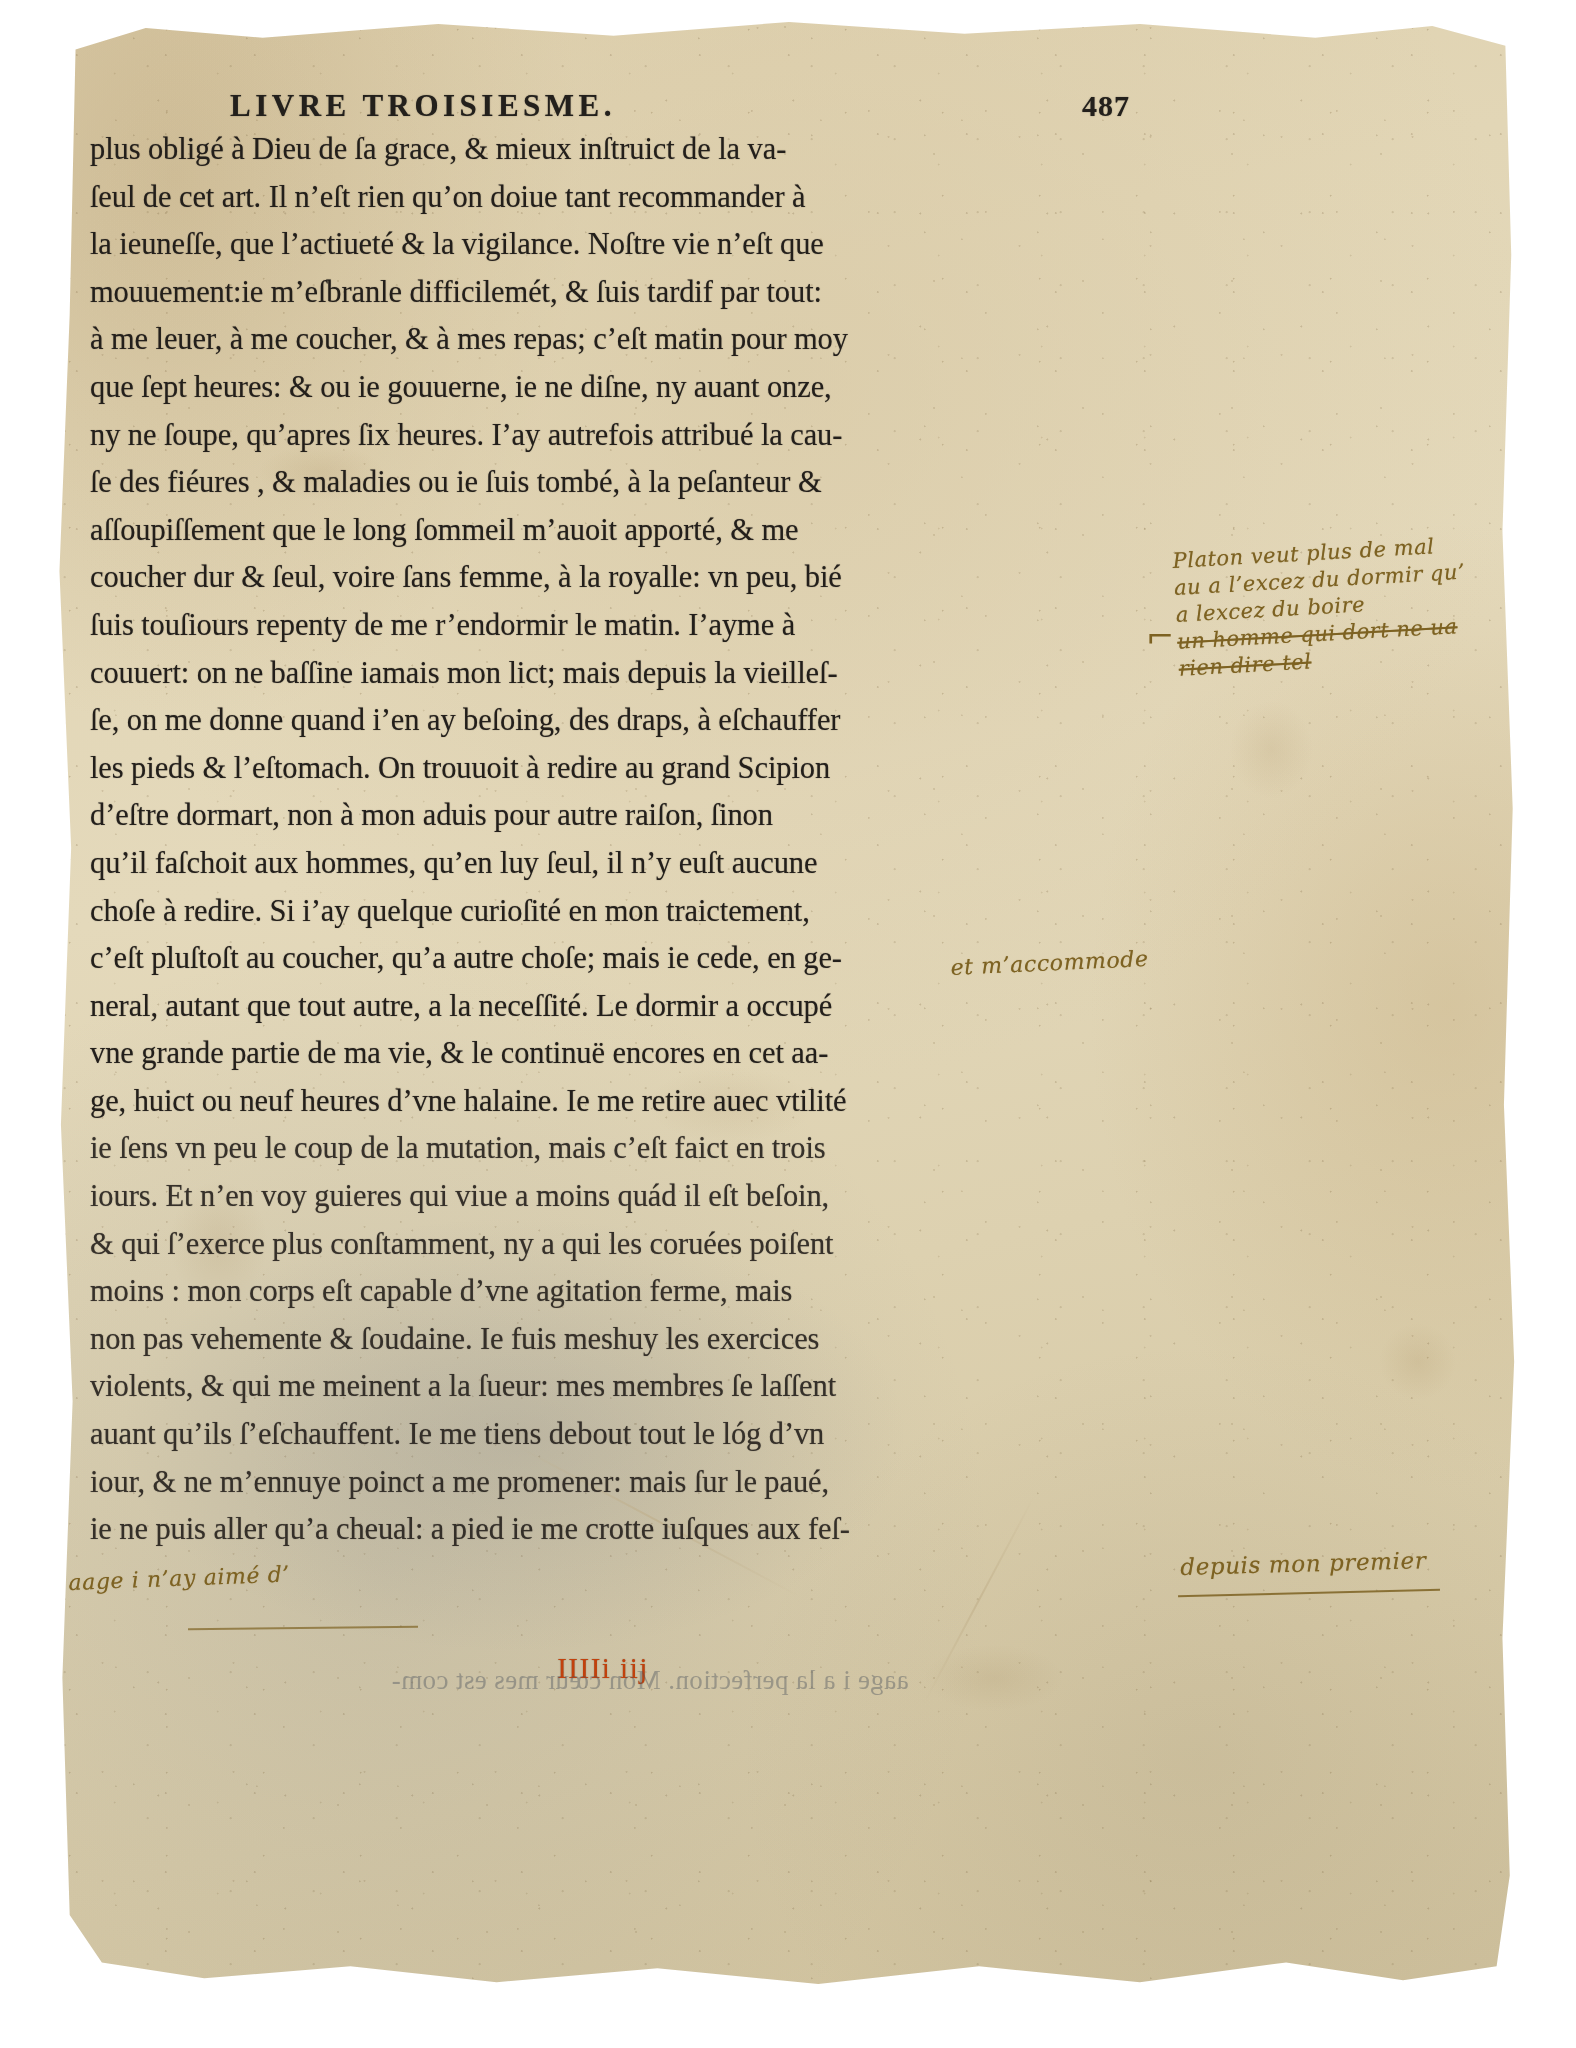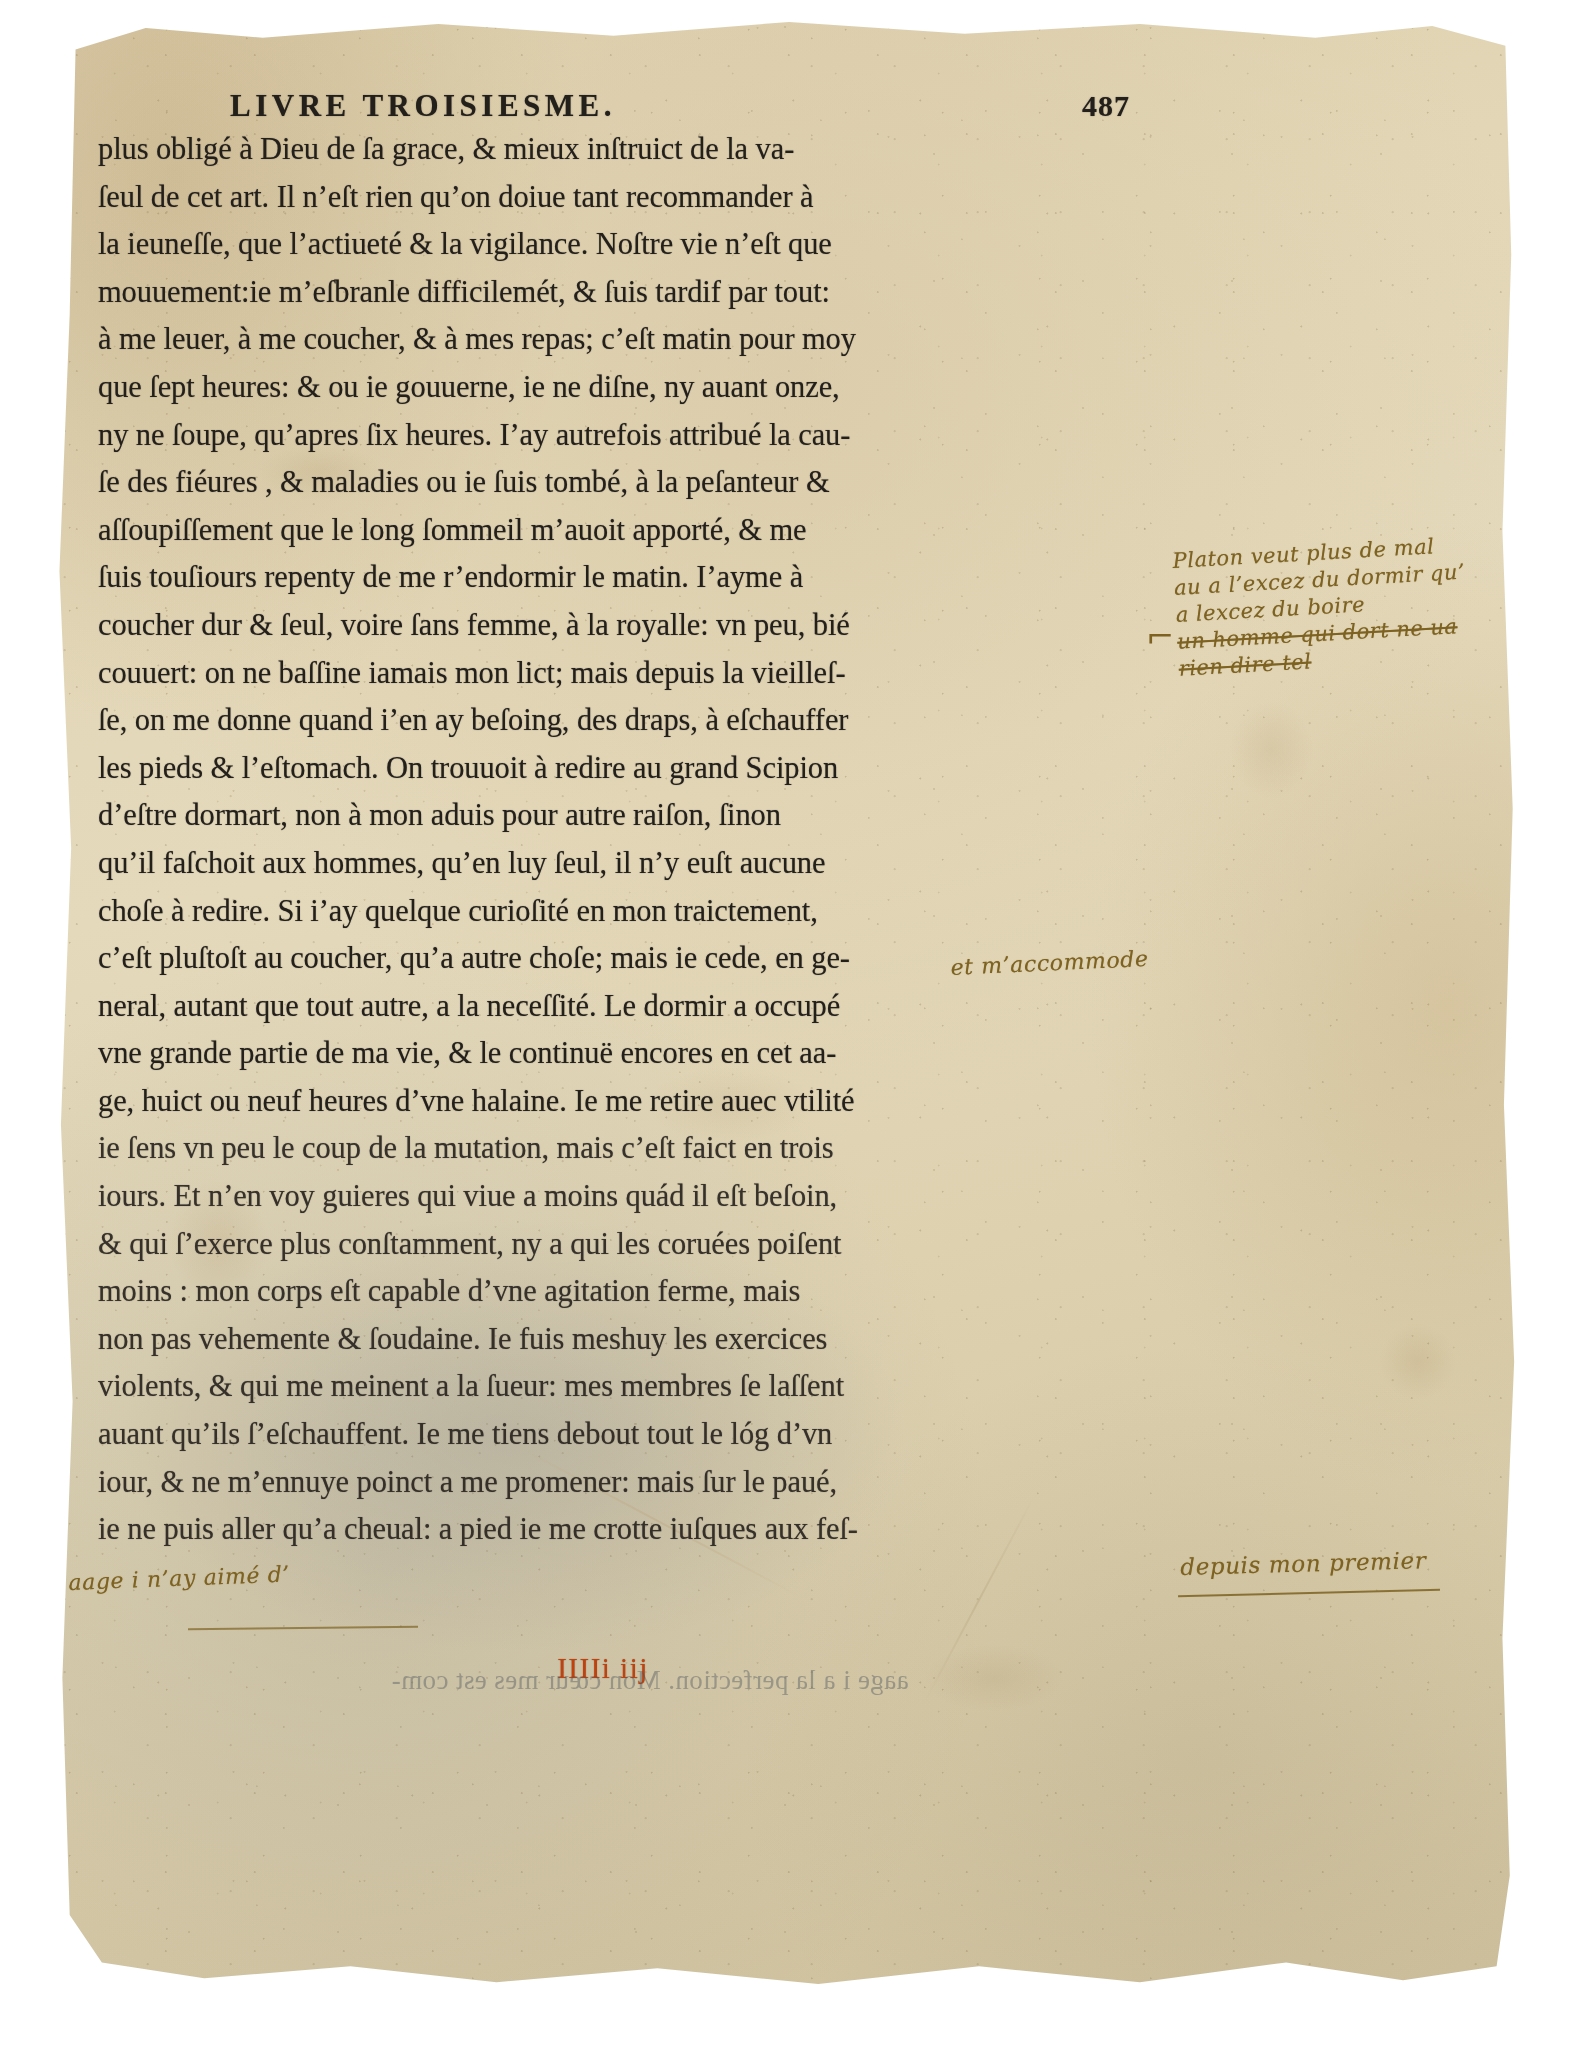--- a/index.html
+++ b/index.html
@@ -115,21 +115,21 @@
   .head-folio {
     font-size: 30px;
     color: #23201c;
     font-weight: 600;
     letter-spacing: 1px;
     text-shadow: 0 0 1.2px rgba(35,32,28,0.55);
   }
 
   .body-block {
     position: absolute;
-    left: 98px;
+    left: 90px;
     top: 126px;
     width: 1010px;
     font-family: Liberation Serif, serif;
   }
   .tline {
     font-size: 30.5px;
     line-height: 47.6px;
     color: #231f1b;
     white-space: nowrap;
     letter-spacing: -0.1px;
@@ -245,22 +245,22 @@
     <div class="body-block">
       <div class="tline">plus obligé à Dieu de ſa grace, &amp; mieux inſtruict de la va-</div>
       <div class="tline">ſeul de cet art. Il n’eſt rien qu’on doiue tant recommander à</div>
       <div class="tline">la ieuneſſe, que l’actiueté &amp; la vigilance. Noſtre vie n’eſt que</div>
       <div class="tline">mouuement:ie m’eſbranle difficilemét, &amp; ſuis tardif par tout:</div>
       <div class="tline">à me leuer, à me coucher, &amp; à mes repas; c’eſt matin pour moy</div>
       <div class="tline">que ſept heures: &amp; ou ie gouuerne, ie ne diſne, ny auant onze,</div>
       <div class="tline">ny ne ſoupe, qu’apres ſix heures. I’ay autrefois attribué la cau-</div>
       <div class="tline">ſe des fiéures , &amp; maladies ou ie ſuis tombé, à la peſanteur &amp;</div>
       <div class="tline">aſſoupiſſement que le long ſommeil m’auoit apporté, &amp; me</div>
+      <div class="tline">coucher dur &amp; ſeul, voire ſans femme, à la royalle: vn peu, bié</div>
       <div class="tline">ſuis touſiours repenty de me r’endormir le matin. I’ayme à</div>
-      <div class="tline">coucher dur &amp; ſeul, voire ſans femme, à la royalle: vn peu, bié</div>
       <div class="tline">couuert: on ne baſſine iamais mon lict; mais depuis la vieilleſ-</div>
       <div class="tline">ſe, on me donne quand i’en ay beſoing, des draps, à eſchauffer</div>
       <div class="tline">les pieds &amp; l’eſtomach. On trouuoit à redire au grand Scipion</div>
       <div class="tline">d’eſtre dormart, non à mon aduis pour autre raiſon, ſinon</div>
       <div class="tline">qu’il faſchoit aux hommes, qu’en luy ſeul, il n’y euſt aucune</div>
       <div class="tline">choſe à redire. Si i’ay quelque curioſité en mon traictement,</div>
       <div class="tline">c’eſt pluſtoſt au coucher, qu’a autre choſe; mais ie cede, en ge-</div>
       <div class="tline">neral, autant que tout autre, a la neceſſité. Le dormir a occupé</div>
       <div class="tline">vne grande partie de ma vie, &amp; le continuë encores en cet aa-</div>
       <div class="tline">ge, huict ou neuf heures d’vne halaine. Ie me retire auec vtilité</div>

